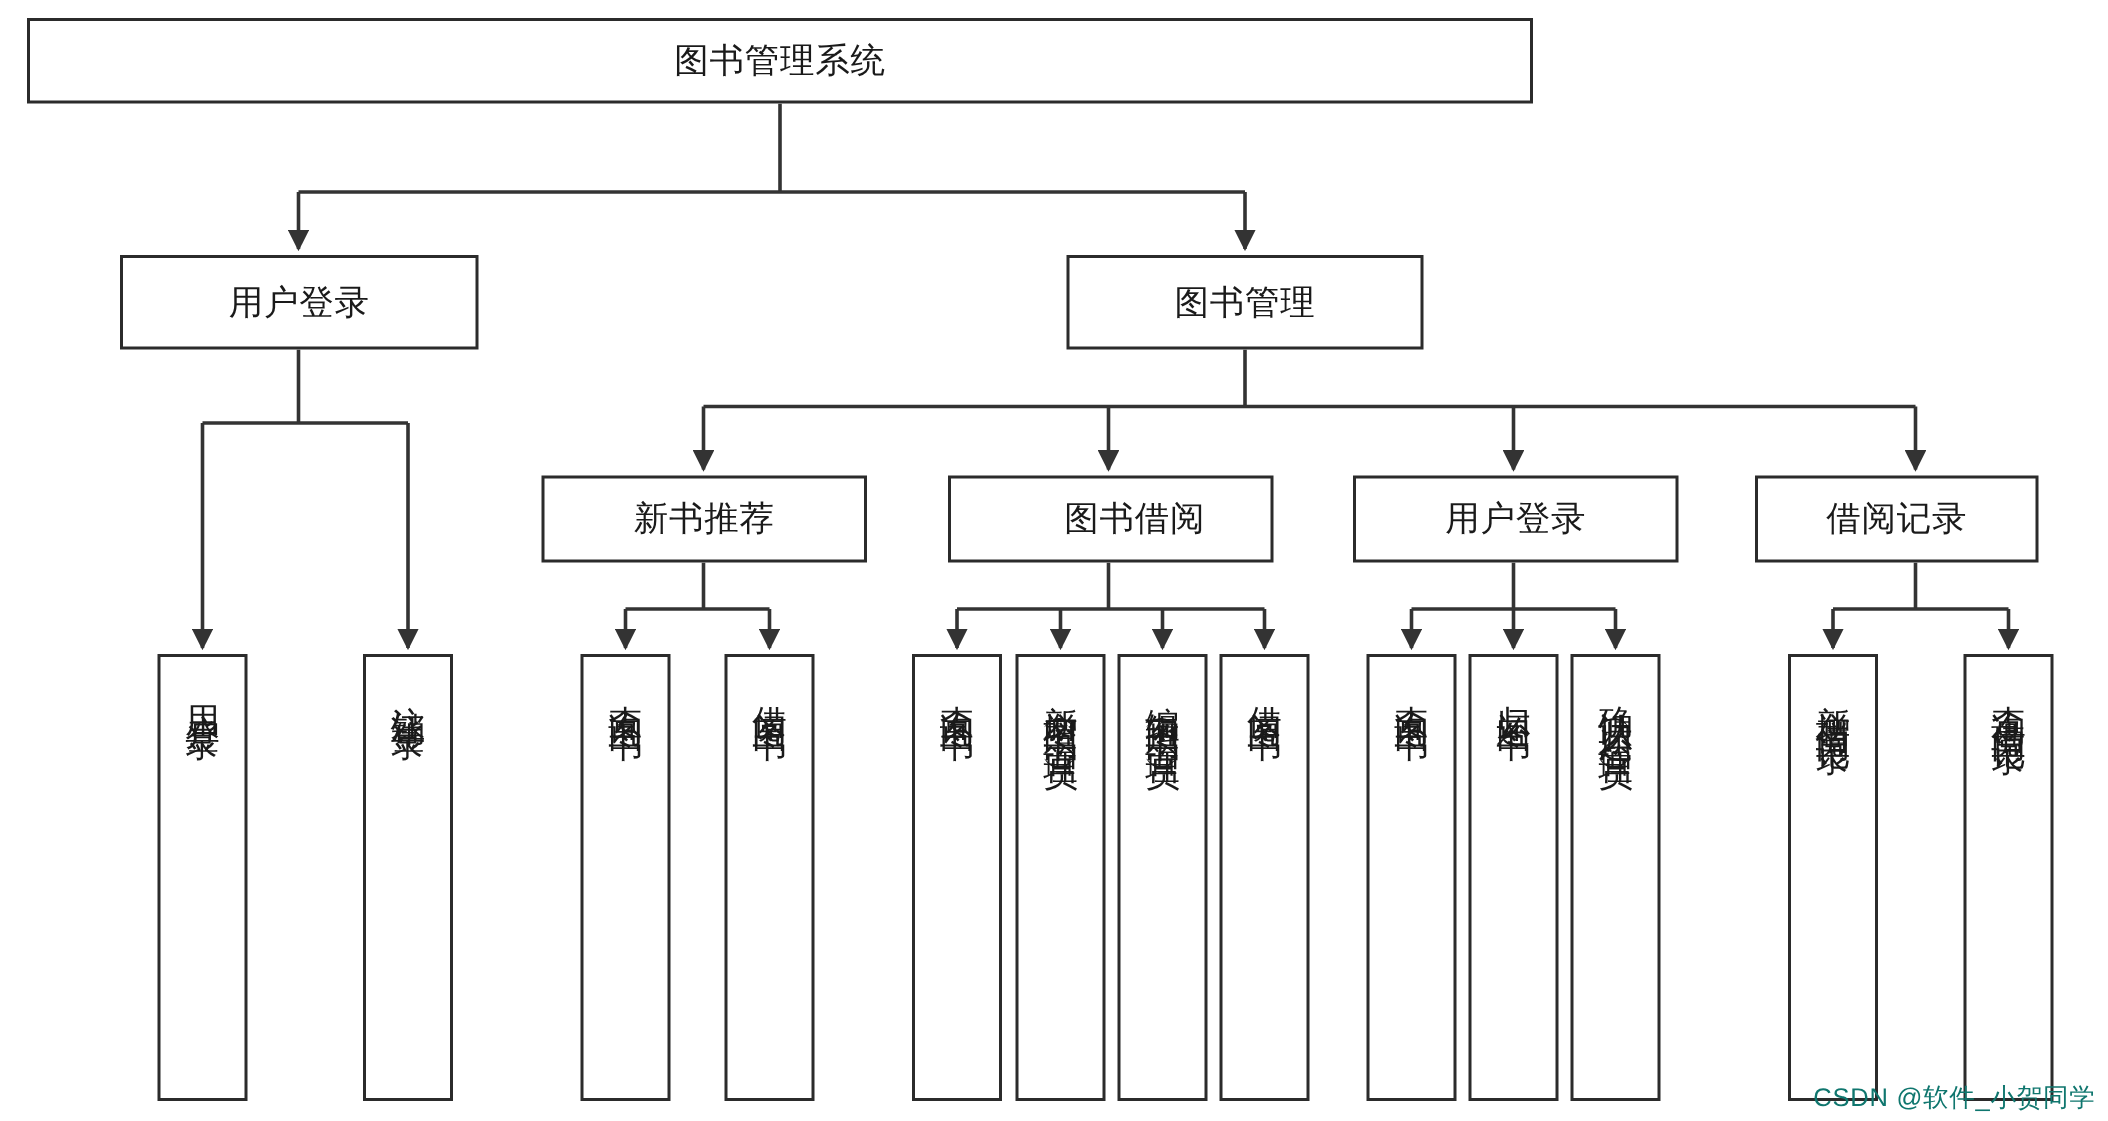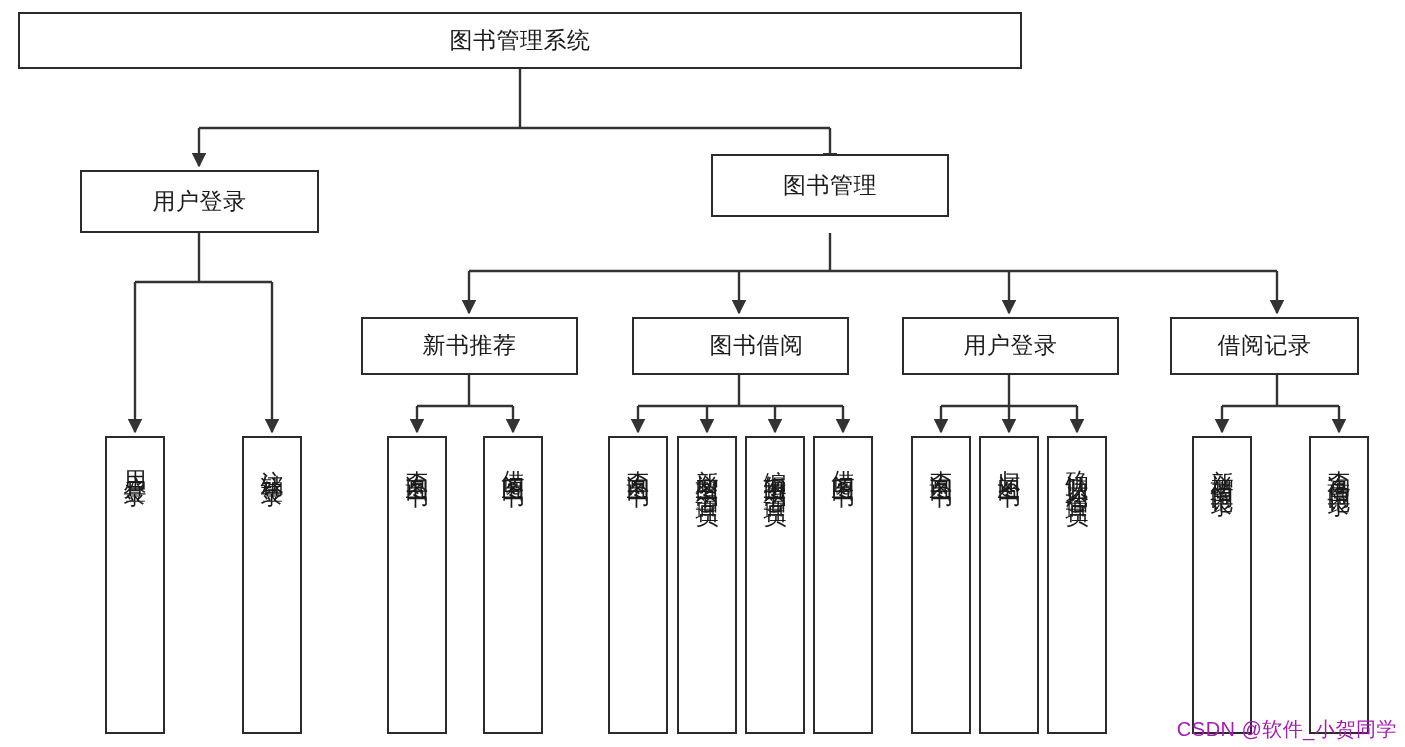--- a/index.html
+++ b/index.html
@@ -62,22 +62,22 @@
     text-orientation: upright;
     font-size: 23px;
     line-height: 1;
     letter-spacing: 5px;
     white-space: nowrap;
   }
   #watermark {
     position: absolute;
     right: 8px;
     bottom: 4px;
-    font-size: 20px;
-    color: #a21caf;
+    font-size: 17px;
+    color: #0f766e;
     letter-spacing: 0.5px;
     z-index: 5;
     user-select: none;
     white-space: nowrap;
   }
 </style>
 </head>
 <body>
 
 <div id="diagram-canvas">
@@ -133,21 +133,21 @@
   </svg>
 
   <div class="node-box node-h node-root" style="left:18px; top:12px; width:1004px; height:57px;">
     <span class="node-label">图书管理系统</span>
   </div>
 
   <div class="node-box node-h" style="left:80px; top:170px; width:239px; height:63px;">
     <span class="node-label">用户登录</span>
   </div>
 
-  <div class="node-box node-h" style="left:711px; top:154px; width:238px; height:63px;">
+  <div class="node-box node-h" style="left:711px; top:170px; width:238px; height:63px;">
     <span class="node-label">图书管理</span>
   </div>
 
   <div class="node-box node-h" style="left:361px; top:317px; width:217px; height:58px;">
     <span class="node-label">新书推荐</span>
   </div>
 
   <div class="node-box node-h" style="left:632px; top:317px; width:217px; height:58px;padding-left:32px;">
     <span class="node-label">图书借阅</span>
   </div>

